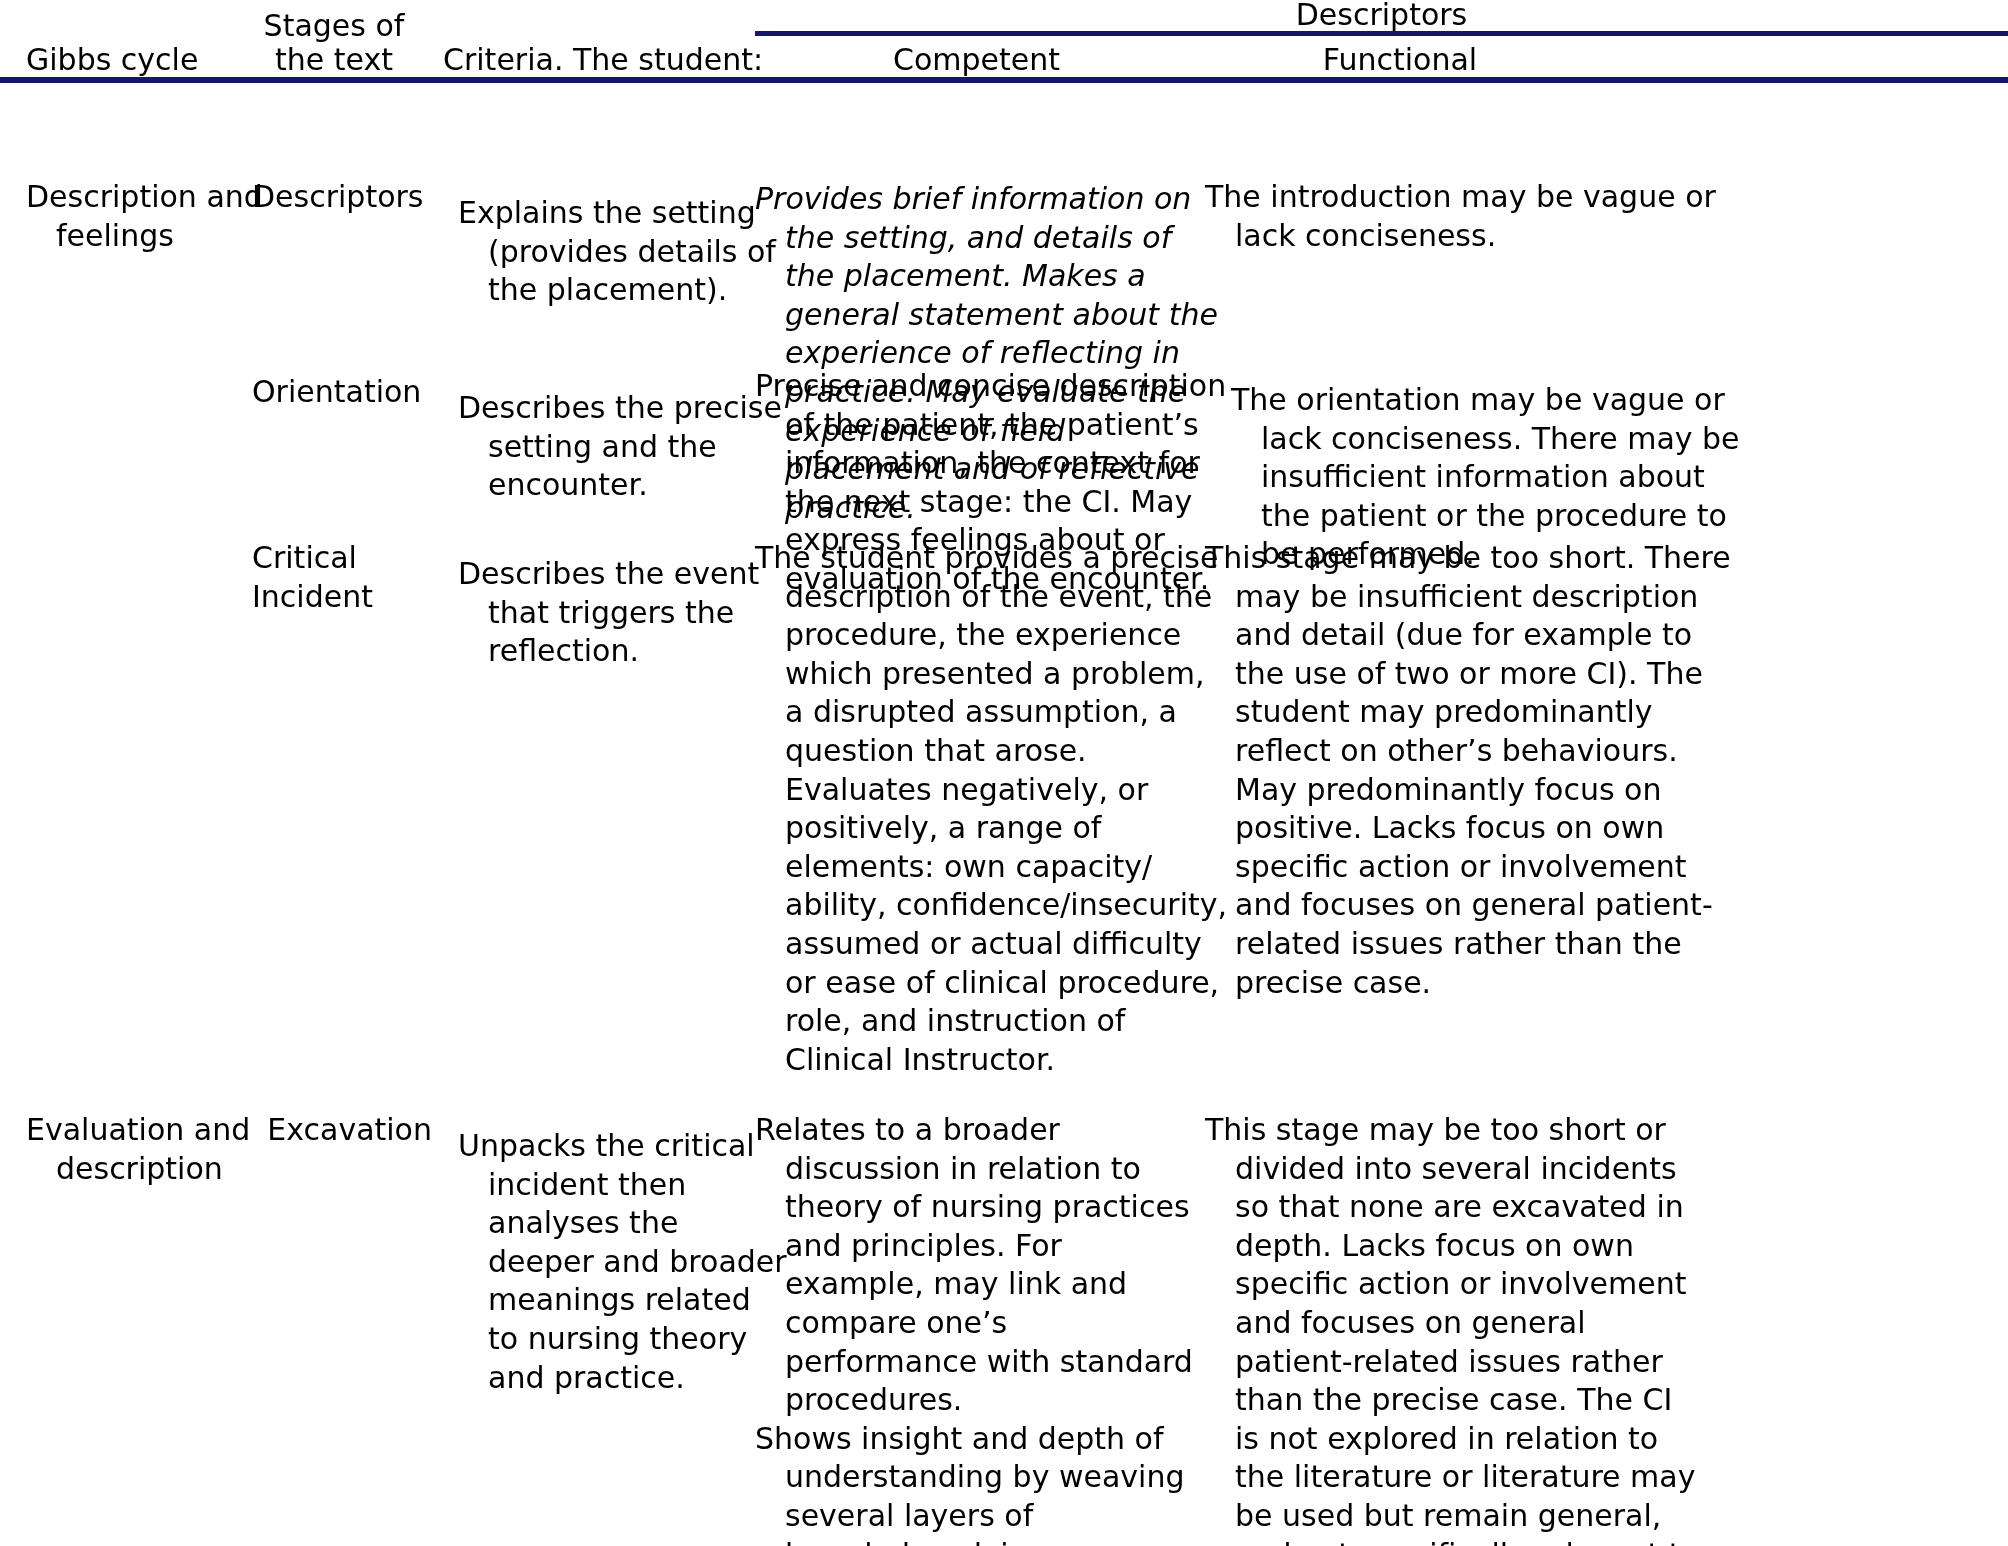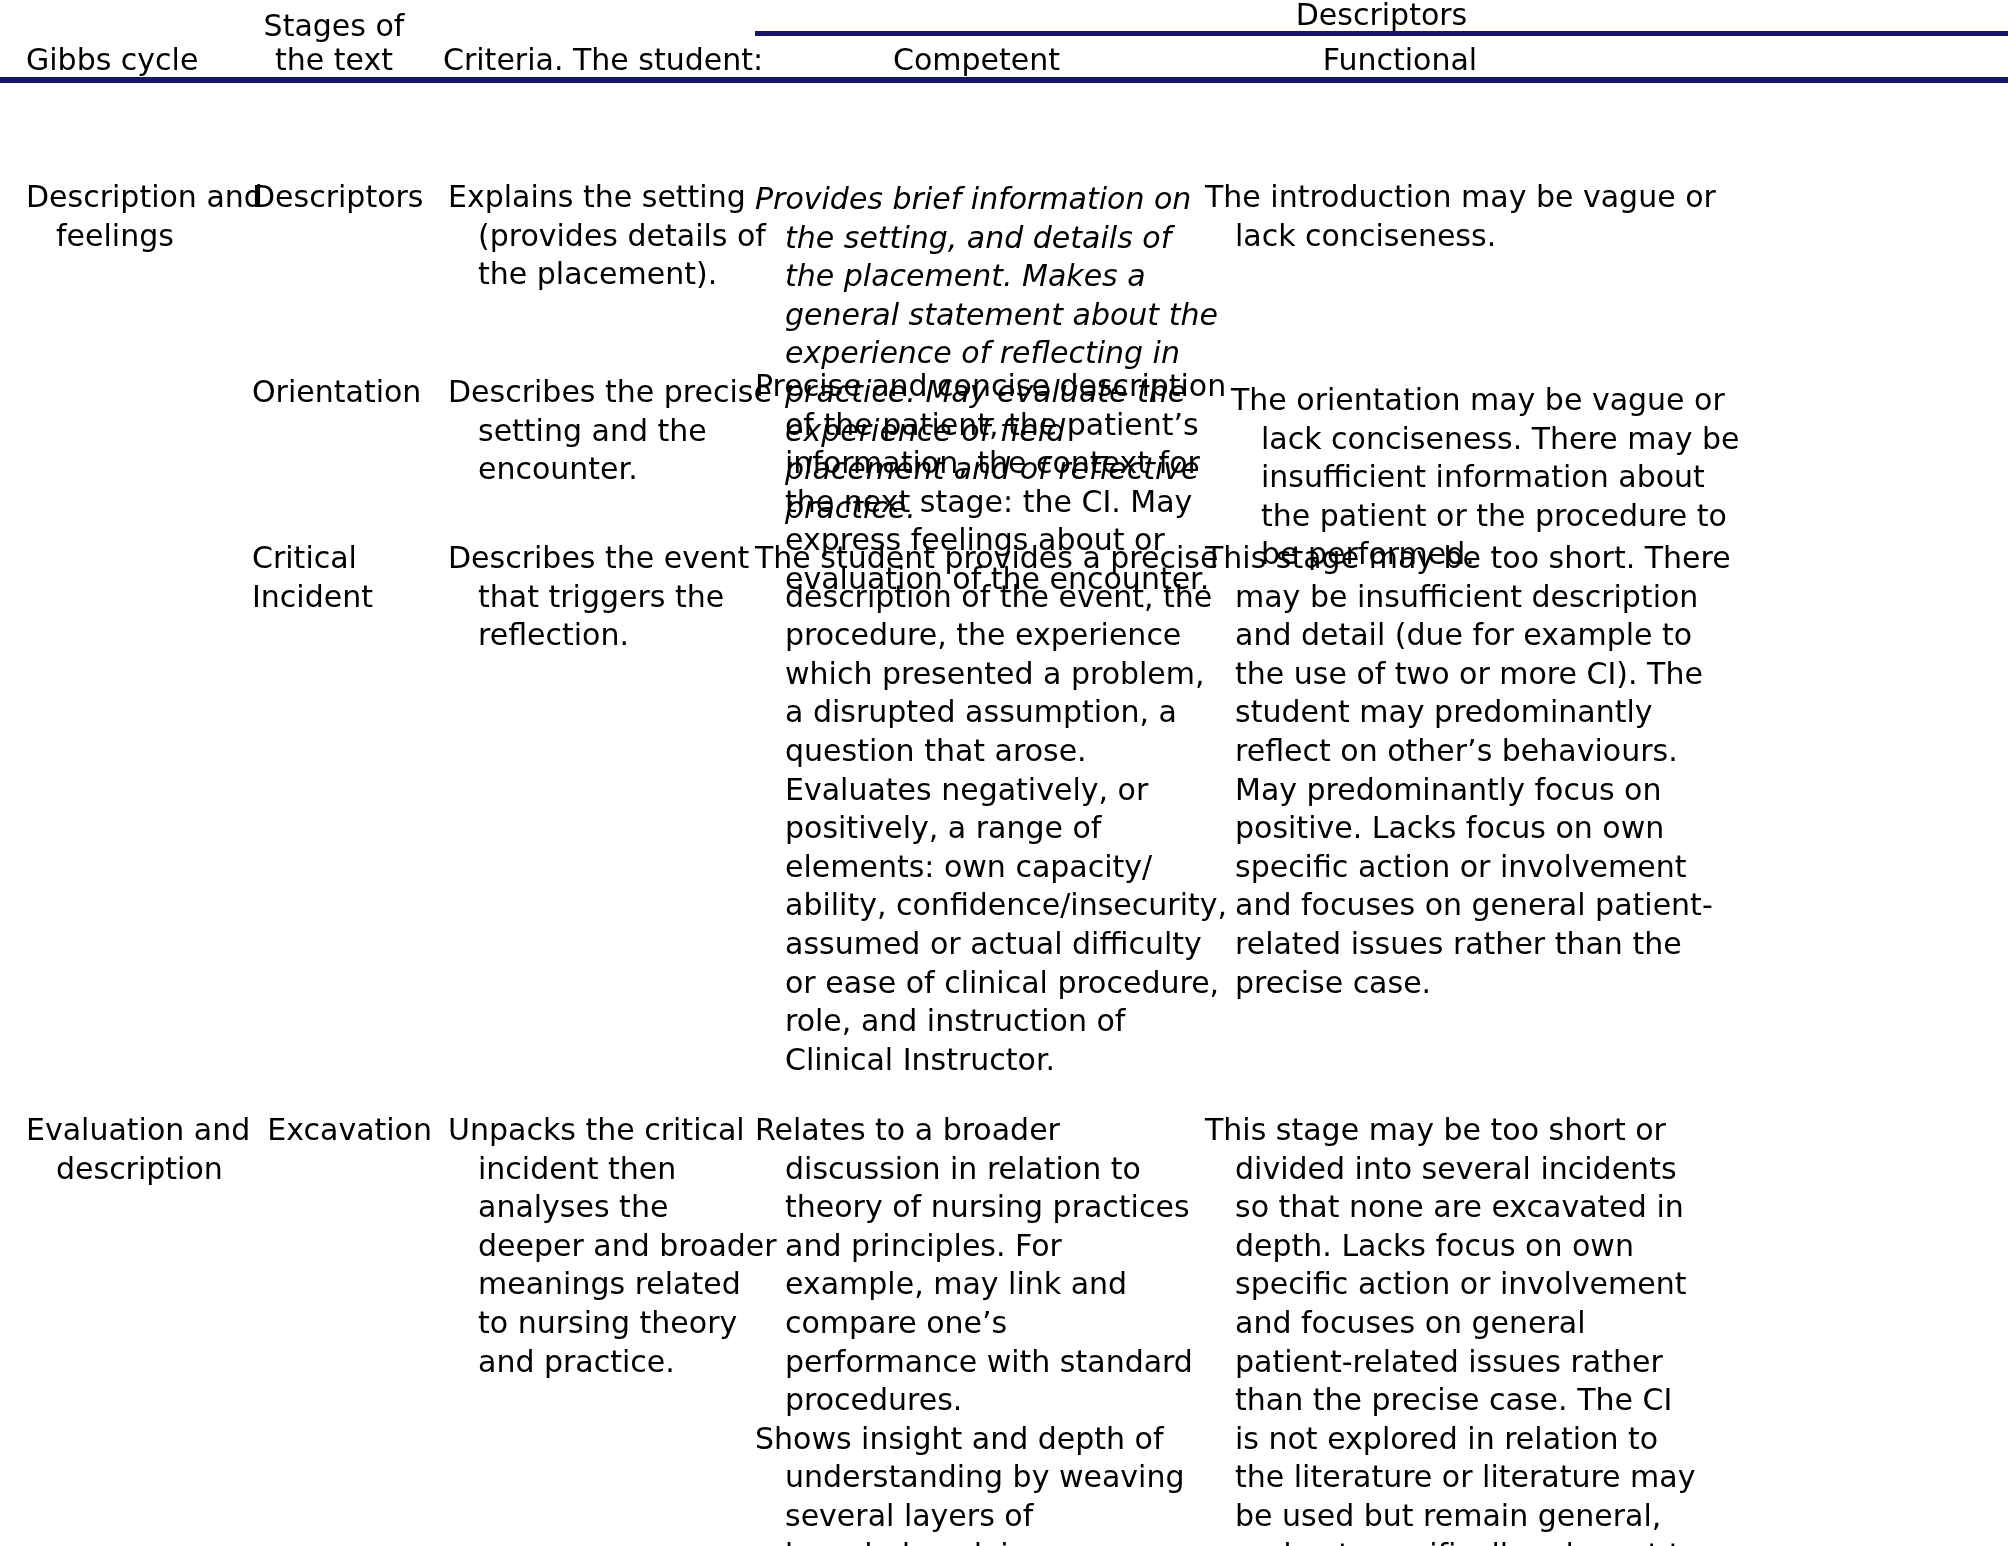--- a/index.html
+++ b/index.html
@@ -88,21 +88,21 @@
   }
 
   
   .hang {
     padding-left: 30px;
     text-indent: -30px;
   }
 
   .col-gibbs    { left: 26px;   width: 214px; }
   .col-stage    { left: 252px;  width: 180px; }
-  .col-criteria { left: 448px;  width: 300px; }
+  .col-criteria { left: 458px;  width: 300px; margin-top: 16px; }
   .col-comp     { left: 755px;  width: 443px; }
   .col-func     { left: 1205px; width: 470px; }
 
   .col-func.wide { width: 500px; }
 
   .para { margin: 0; }
   .para + .para { margin-top: 0; }
 </style>
 </head>
 <body>

